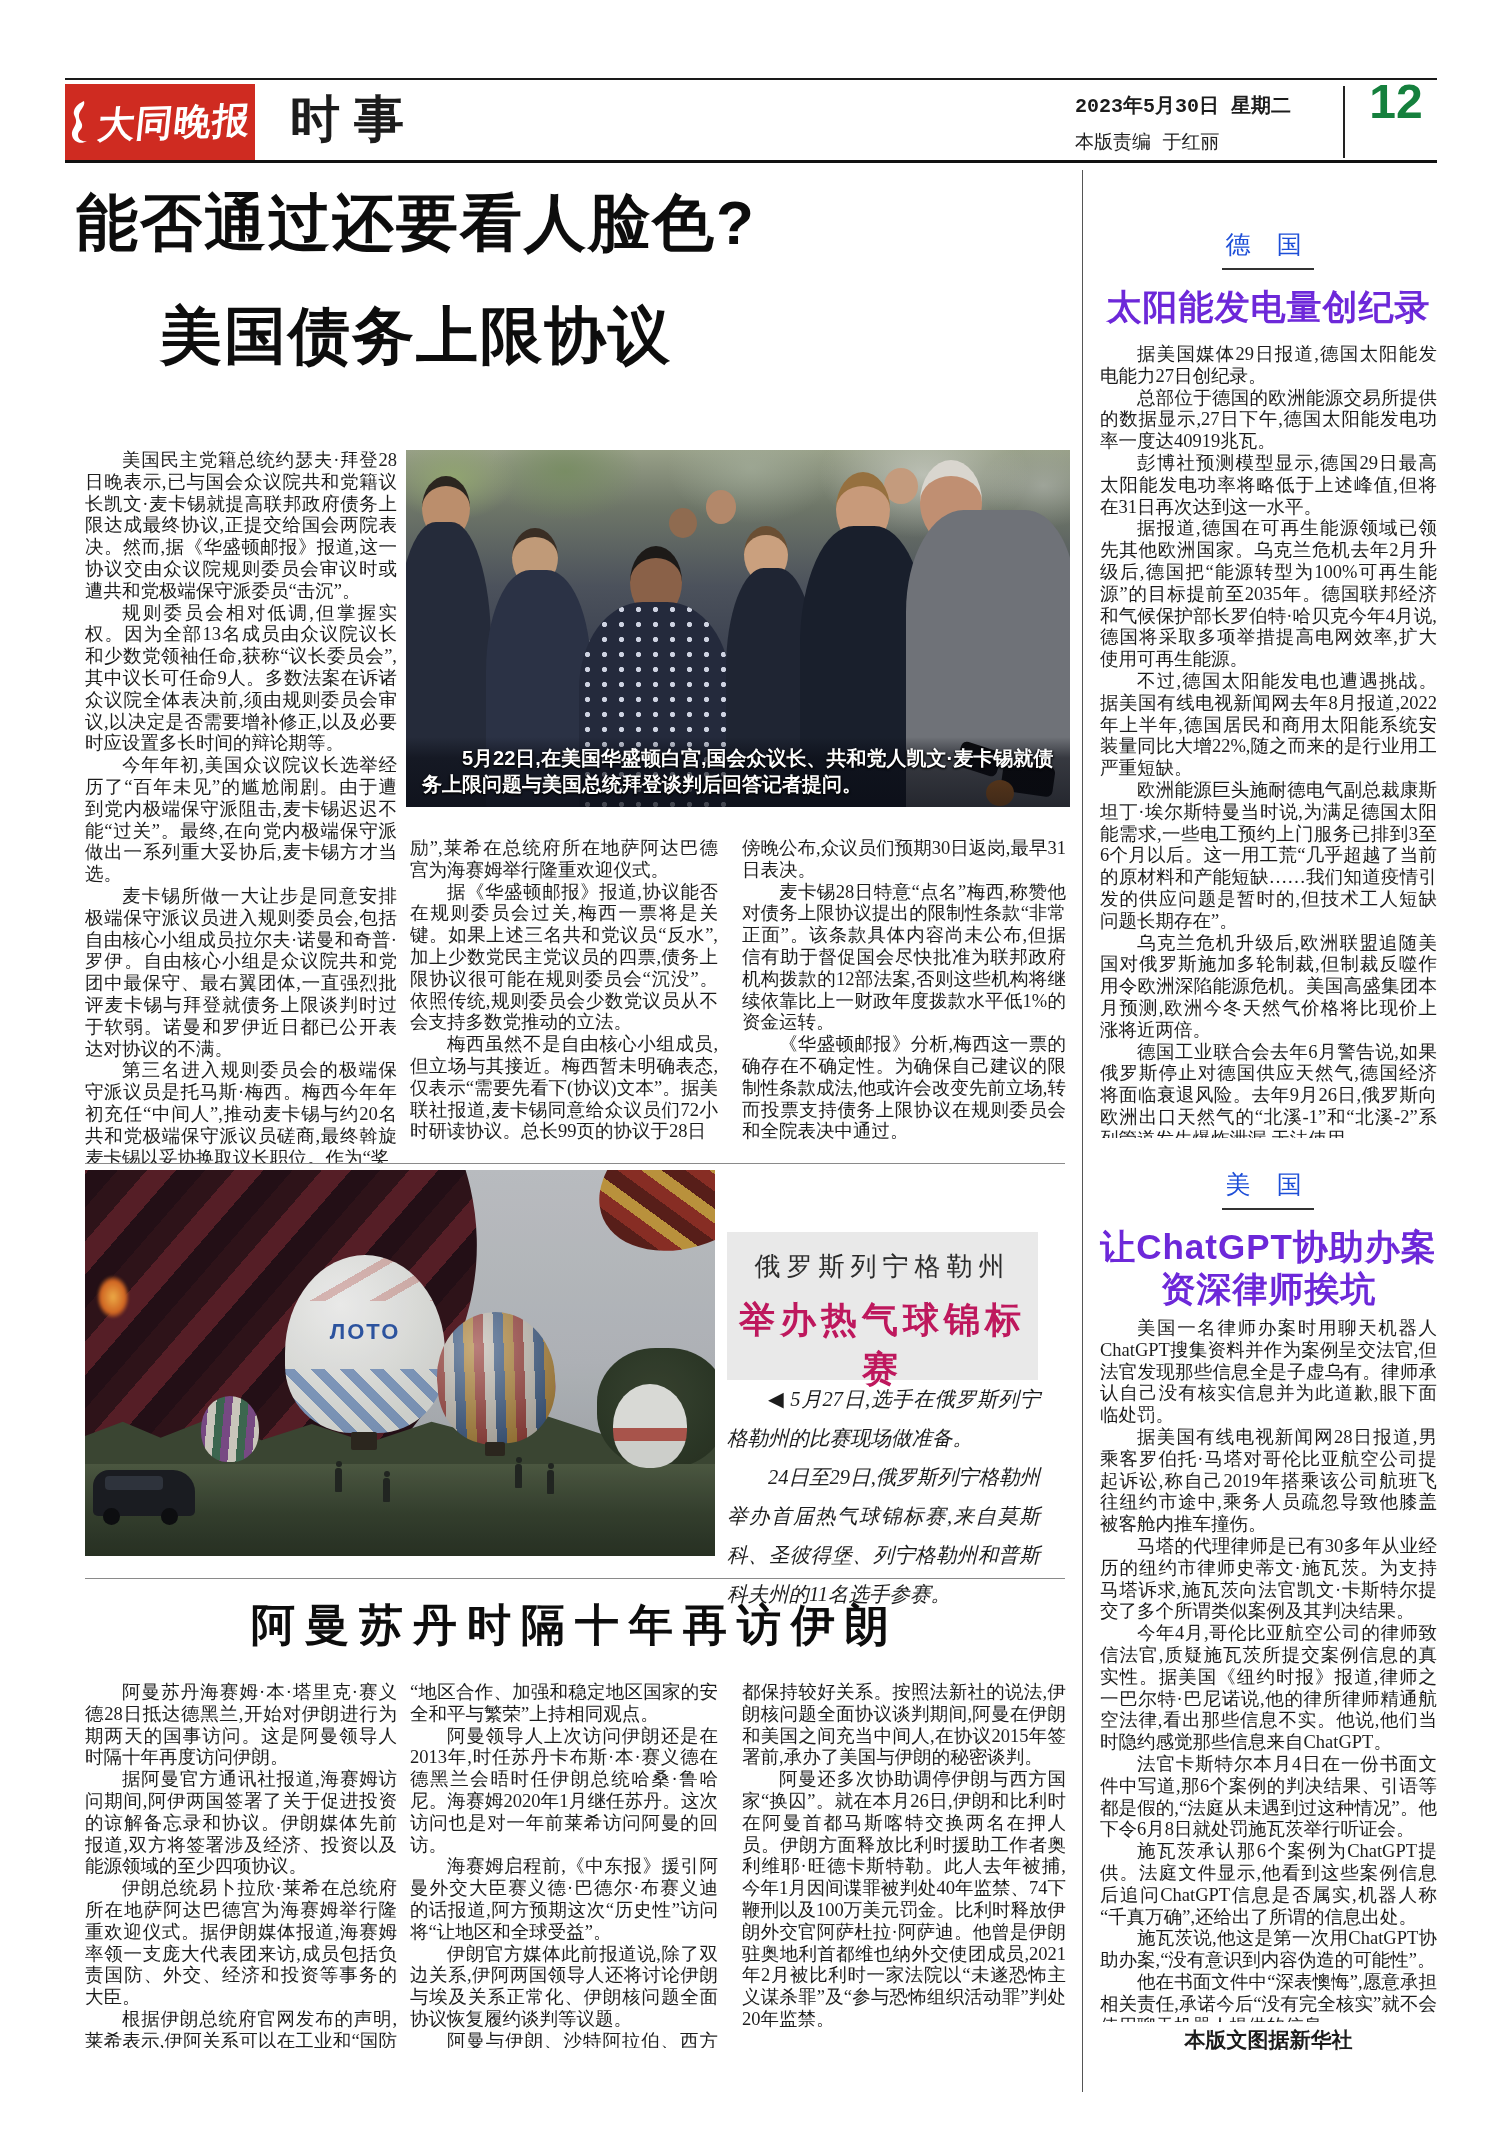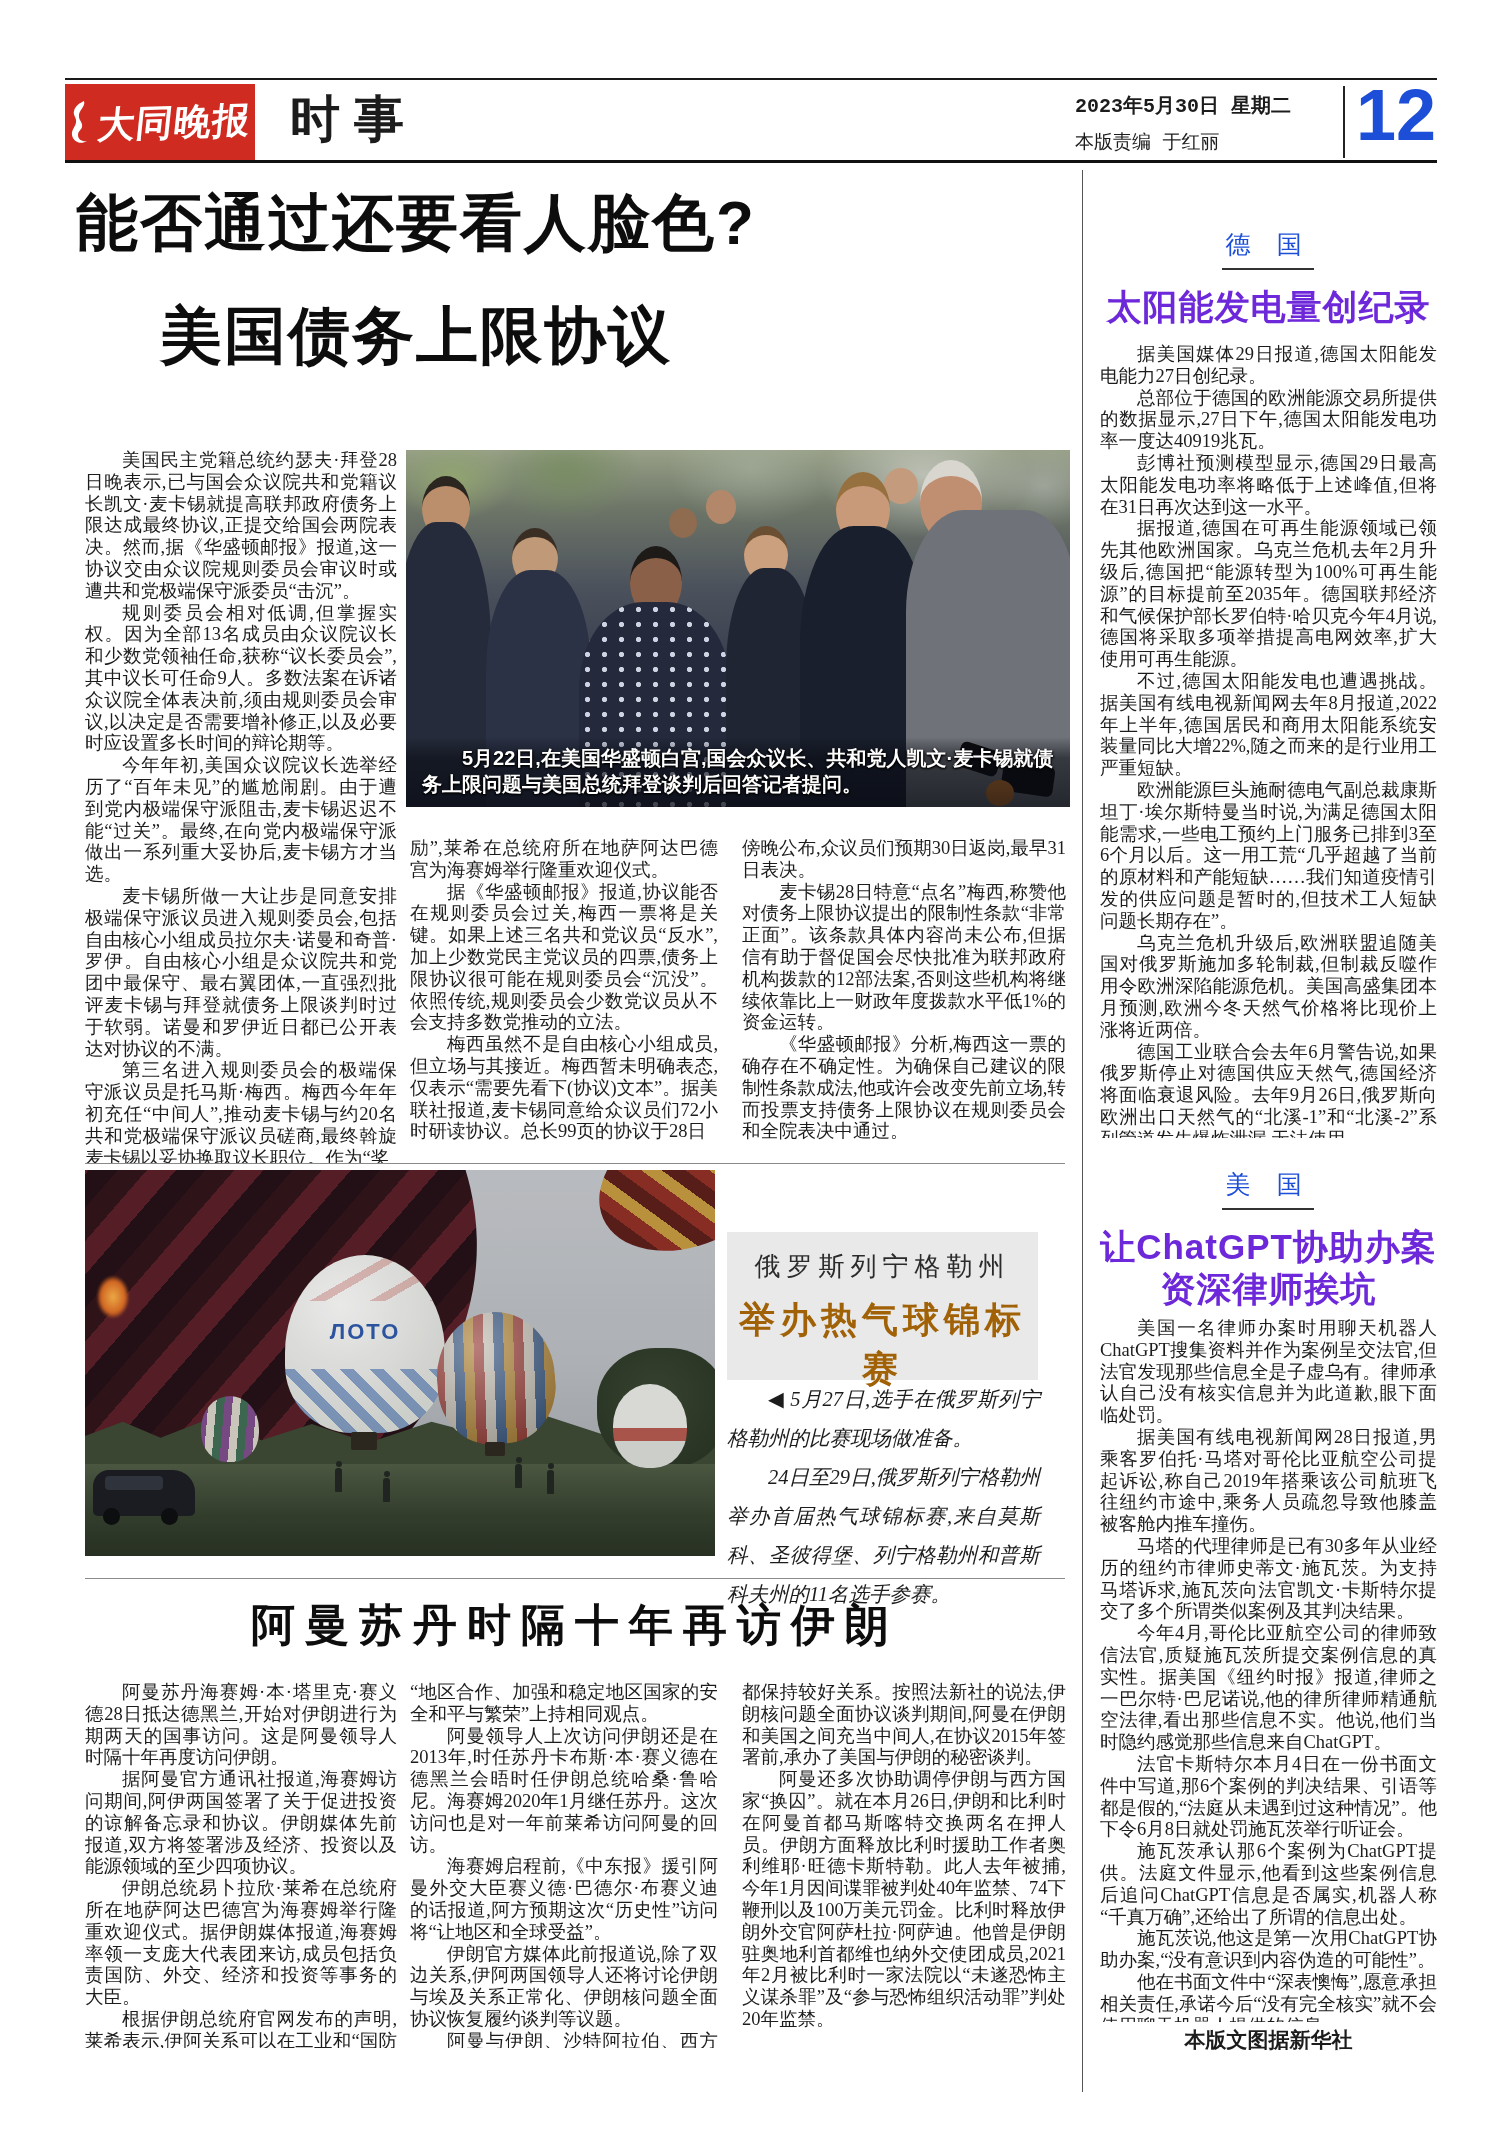--- a/index.html
+++ b/index.html
@@ -15,21 +15,21 @@
   
   .rule-top { left:65px; top:78px; width:1372px; height:2px; background:#1a1a1a; }
   .logo-box { left:65px; top:84px; width:190px; height:78px; display:flex; align-items:center; justify-content:center; gap:4px; }
   .masthead-text { color:#fff; font-size:37px; font-weight:bold; transform:skewX(-8deg) rotate(-2deg); letter-spacing:1px; white-space:nowrap; }
   .section-title { left:290px; top:86px; font-size:50px; font-weight:900; letter-spacing:14px; }
   .header-rule { left:65px; top:160px; width:1372px; height:3px; background:#111; }
   .date-block { left:1075px; top:92px; width:250px;font-family:Liberation Mono, monospace; }
   .date-line { font-size:20px; font-weight:bold; }
   .editor-line { font-size:19px; margin-top:10px; }
   .pagenum-divider { left:1343px; top:86px; width:2px; height:72px; background:#222; }
-  .page-number { left:1352px; top:74px; width:88px; font-size:72px; font-weight:900; color:#1d4ed8; text-align:center; }
+  .page-number { left:1352px; top:74px; width:88px; font-size:48px; font-weight:900; color:#15803d; text-align:center; }
 
   
   .main-headline { left:60px; top:166px; width:712px; text-align:center; font-weight:900; font-size:62px; line-height:113px; letter-spacing:2px; color:#0d0d0d; }
   .bodycol { font-size:18.5px; line-height:21.8px; text-align:justify; overflow:hidden; }
   .bodycol p { margin:0; text-indent:2em; }
   .first-flush p:first-child { text-indent:0; }
 
   .col-main-1 { left:85px;  top:450px; width:312px; height:713px; }
   .col-main-2 { left:410px; top:838px; width:308px; height:326px; }
   .col-main-3 { left:742px; top:838px; width:324px; height:326px; }
@@ -90,21 +90,21 @@
     background:repeating-linear-gradient(95deg,#7d4a8a 0 8px,#d8d4c8 8px 16px,#3c6a50 16px 24px); }
   .suv { position:absolute; left:8px; top:300px; width:102px; height:46px; background:#16181c; border-radius:16px 22px 5px 5px; }
   .suv-win { position:absolute; left:20px; top:306px; width:58px; height:14px; background:#2c313a; border-radius:4px; }
   .wheel { position:absolute; width:17px; height:17px; border-radius:50%; background:#07080a; top:338px; }
   .fig { position:absolute; width:7px; height:24px; background:#1d221c; border-radius:3px 3px 1px 1px; }
   .fig::before { content:""; position:absolute; top:-7px; left:0.5px; width:6px; height:6px; border-radius:50%; background:#1d221c; }
   .dusk { position:absolute; inset:0; background:rgba(66,70,82,.10); }
 
   .gray-box { left:727px; top:1232px; width:311px; height:148px; background:#e9e9e9; text-align:center; }
   .gray-kicker { margin-top:17px; font-size:26px; letter-spacing:6px; color:#2b2b2b; }
-  .gray-title { margin-top:12px; font-size:36px; font-weight:900; letter-spacing:5px; color:#a16207; }
+  .gray-title { margin-top:12px; font-size:36px; font-weight:900; letter-spacing:5px; color:#be185d; }
   .balloon-caption { left:727px; top:1380px; width:313px; height:160px; font-style:italic; font-size:20.5px; line-height:39px; }
   .balloon-caption p { margin:0; text-indent:2em; text-align:justify; }
 
   
   .sec-rule-2 { left:85px; top:1578px; width:980px; height:1px; background:#8a8a8a; }
   .oman-headline { left:85px; top:1596px; width:980px; text-align:center; font-weight:900; font-size:44px; letter-spacing:10px; color:#0d0d0d; }
   .col-oman-1 { left:85px;  top:1682px; width:312px; height:366px; }
   .col-oman-2 { left:410px; top:1682px; width:308px; height:366px; }
   .col-oman-3 { left:742px; top:1682px; width:324px; height:366px; }
 

